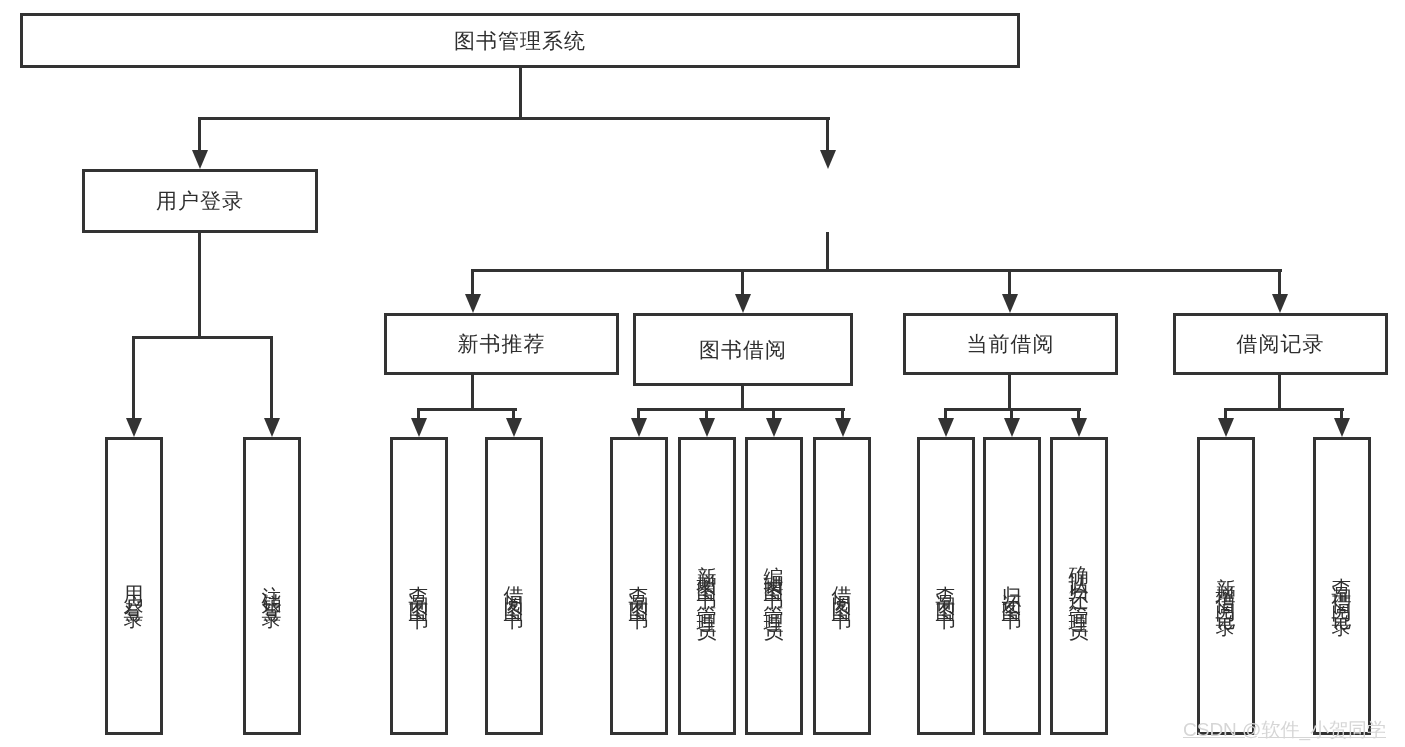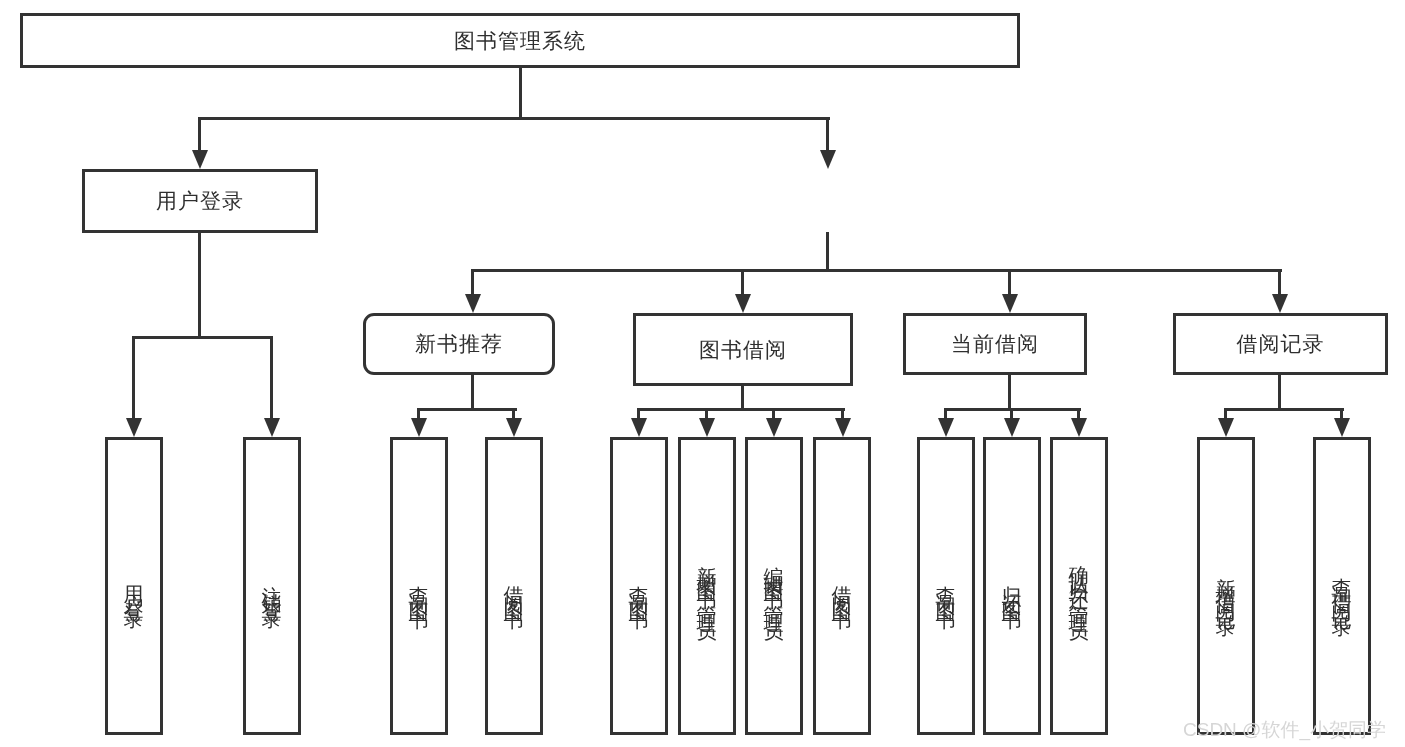--- a/index.html
+++ b/index.html
@@ -67,20 +67,21 @@
     z-index:1;
   }
   .watermark{
     position:absolute;
     left:1183px;
     top:717px;
     font-size:19px;
     color:var(--watermark);
     white-space:nowrap;
     z-index:6;
+    text-decoration:underline;
   }
 </style>
 </head>
 <body>
 
 <div class="canvas">
 
   <div class="hbox" style="left:20px;top:13px;width:1000px;height:55px;">
     <span>图书管理系统</span>
   </div>
@@ -107,27 +108,27 @@
   <div class="line" style="left:471px;top:269px;width:811px;height:3px;"></div>
   <div class="line" style="left:471px;top:269px;width:3px;height:28px;"></div>
   <div class="line" style="left:741px;top:269px;width:3px;height:28px;"></div>
   <div class="line" style="left:1008px;top:269px;width:3px;height:28px;"></div>
   <div class="line" style="left:1278px;top:269px;width:3px;height:28px;"></div>
   <div class="arrow" style="left:465px;top:294px;"></div>
   <div class="arrow" style="left:735px;top:294px;"></div>
   <div class="arrow" style="left:1002px;top:294px;"></div>
   <div class="arrow" style="left:1272px;top:294px;"></div>
 
-  <div class="hbox" style="left:363px;top:313px;width:192px;height:62px;border-radius:11px;">
+  <div class="hbox" style="left:384px;top:313px;width:235px;height:62px;">
     <span>新书推荐</span>
   </div>
   <div class="hbox" style="left:633px;top:313px;width:220px;height:73px;">
     <span>图书借阅</span>
   </div>
-  <div class="hbox" style="left:903px;top:313px;width:184px;height:62px;justify-content:center;">
+  <div class="hbox" style="left:903px;top:313px;width:215px;height:62px;justify-content:center;">
     <span>当前借阅</span>
   </div>
   <div class="hbox" style="left:1173px;top:313px;width:215px;height:62px;">
     <span>借阅记录</span>
   </div>
 
   <div class="line" style="left:471px;top:375px;width:3px;height:36px;"></div>
   <div class="line" style="left:417px;top:408px;width:100px;height:3px;"></div>
   <div class="line" style="left:417px;top:408px;width:3px;height:14px;"></div>
   <div class="line" style="left:512px;top:408px;width:3px;height:14px;"></div>

